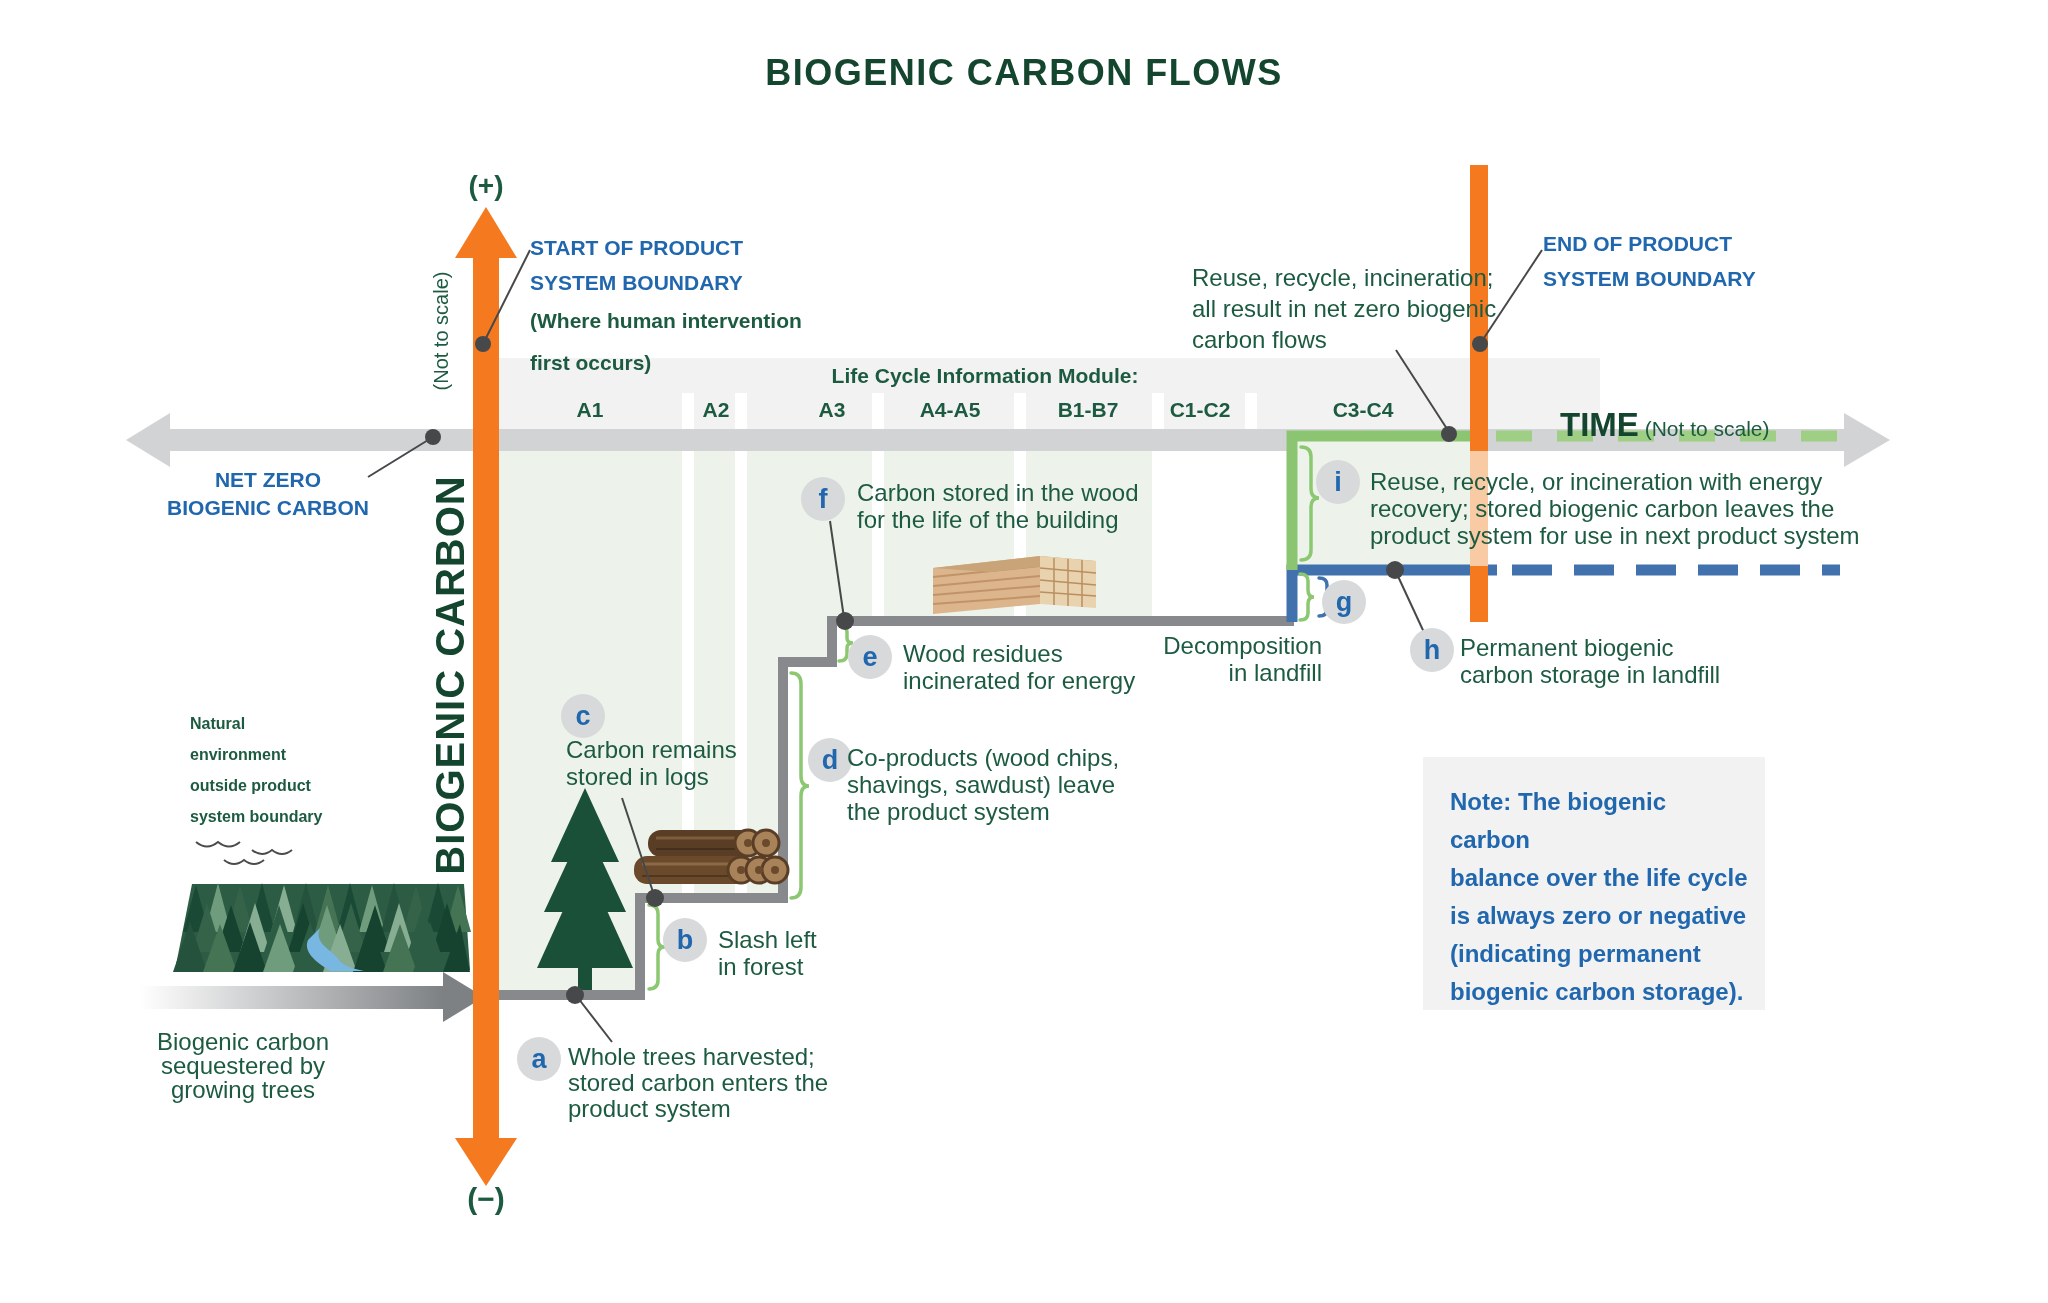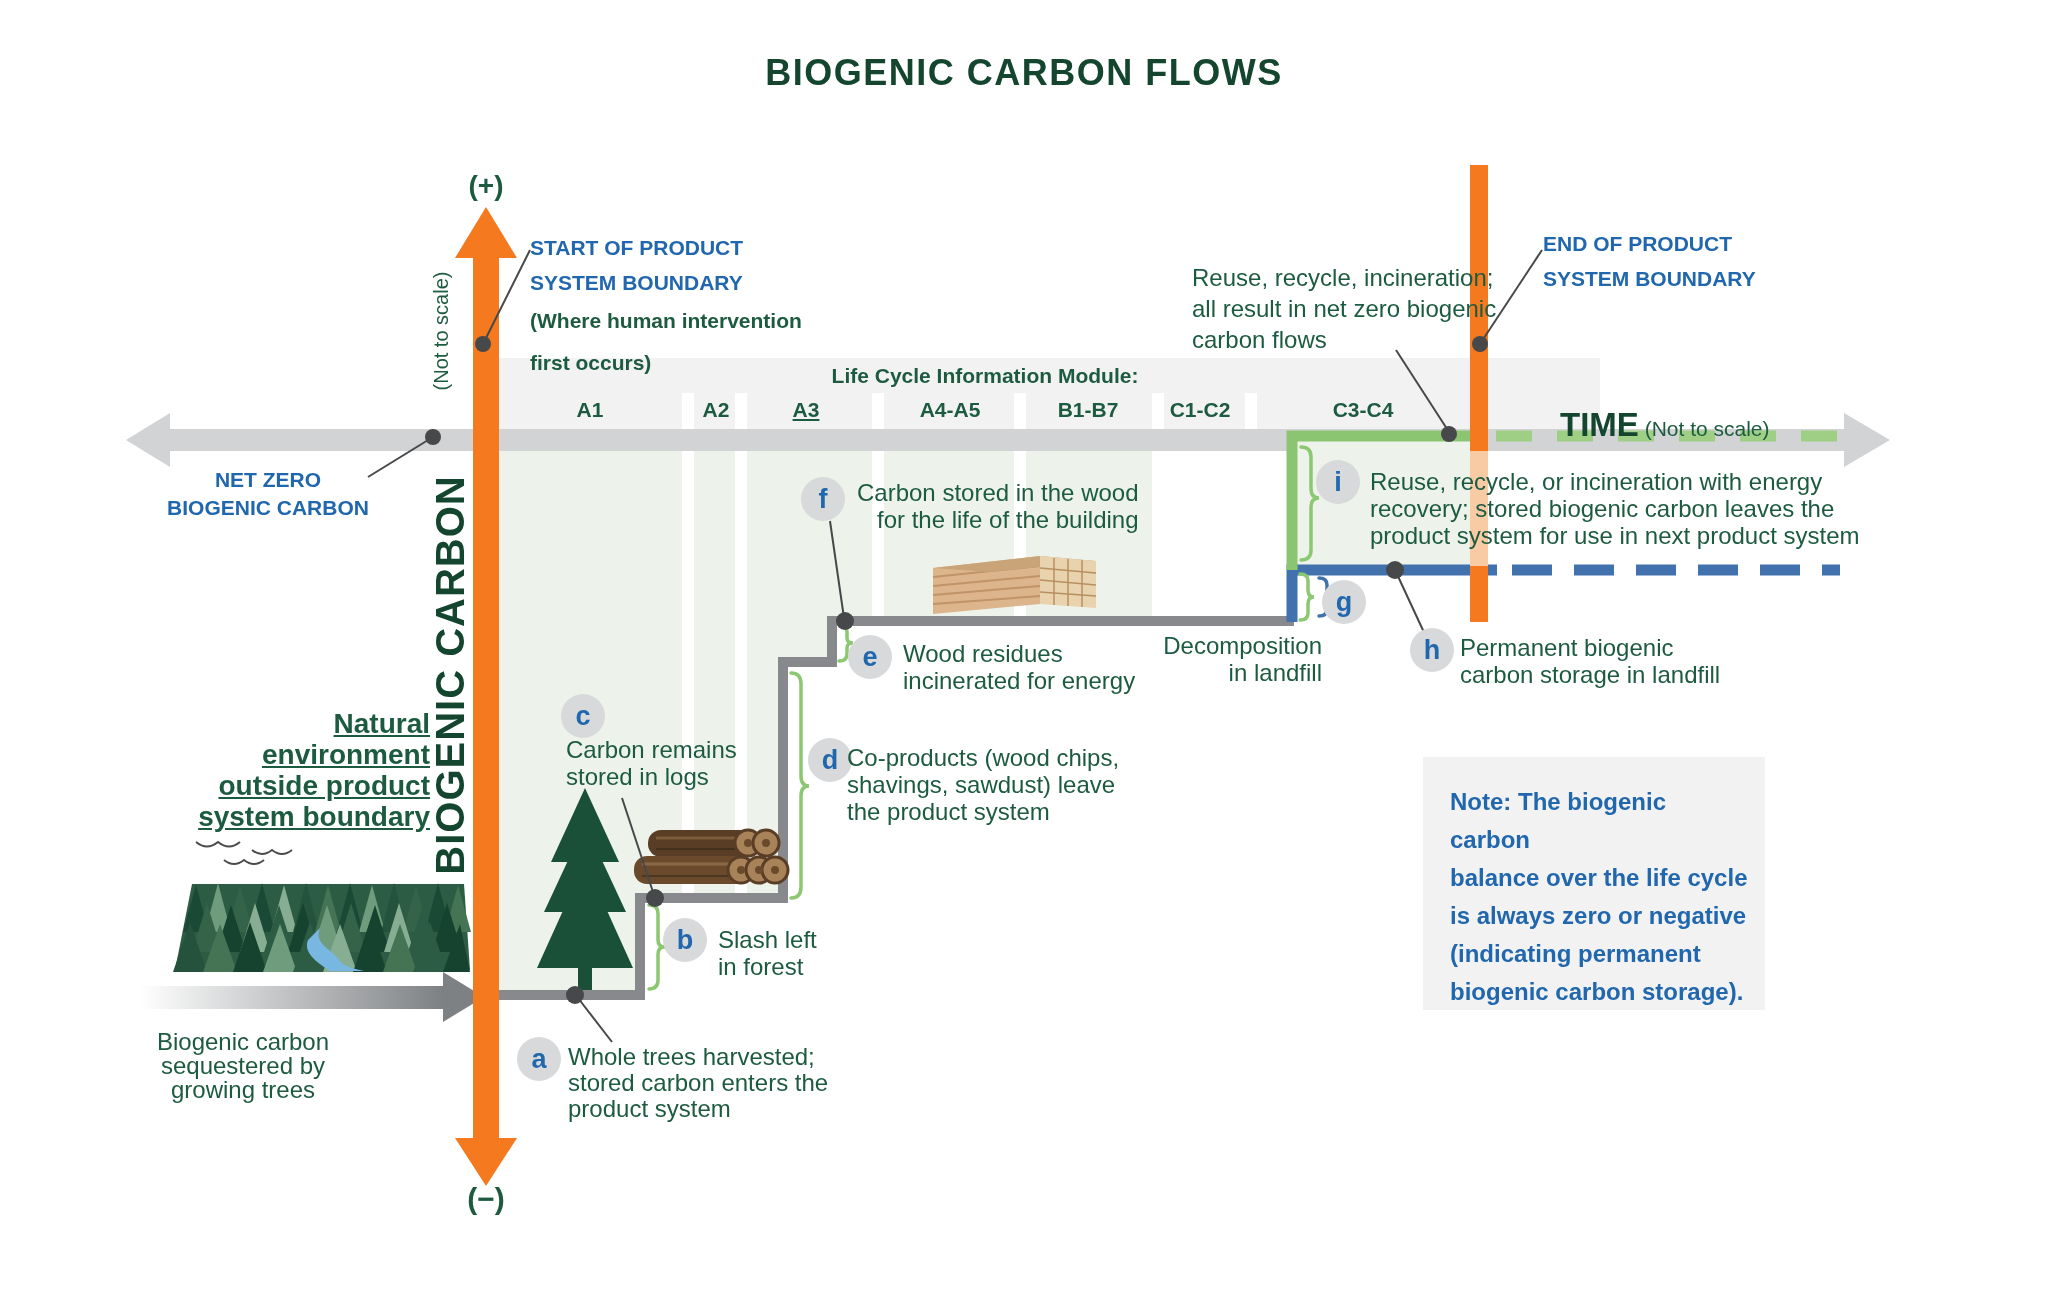--- a/index.html
+++ b/index.html
@@ -234,21 +234,21 @@
   <div class="t calloutBlue" style="left:530px;top:230px;">START OF PRODUCT
 SYSTEM BOUNDARY</div>
   <div class="t calloutGreen" style="left:530px;top:300px;">(Where human intervention
 first occurs)</div>
   <div class="t calloutBlue" style="left:1543px;top:226px;">END OF PRODUCT
 SYSTEM BOUNDARY</div>
 
   <div class="t b green" style="left:700px;top:364px;width:570px;text-align:center;font-size:21px;">Life Cycle Information Module:</div>
   <div class="colLabel" style="left:530px;">A1</div>
   <div class="colLabel" style="left:656px;">A2</div>
-  <div class="colLabel" style="left:746px;text-decoration:underline;">A3</div>
+  <div class="colLabel" style="left:772px;">A3</div>
   <div class="colLabel" style="left:890px;">A4-A5</div>
   <div class="colLabel" style="left:1028px;">B1-B7</div>
   <div class="colLabel" style="left:1140px;">C1-C2</div>
   <div class="colLabel" style="left:1303px;">C3-C4</div>
 
   <div class="badge" style="left:517px;top:1037px;">a</div>
   <div class="badge" style="left:663px;top:918px;">b</div>
   <div class="badge" style="left:561px;top:694px;">c</div>
   <div class="badge" style="left:808px;top:738px;">d</div>
   <div class="badge" style="left:848px;top:635px;">e</div>
@@ -262,34 +262,34 @@
 product system</div>
   <div class="t ann" style="left:718px;top:926px;">Slash left
 in forest</div>
   <div class="t ann" style="left:566px;top:736px;">Carbon remains
 stored in logs</div>
   <div class="t ann" style="left:847px;top:744px;">Co-products (wood chips,
 shavings, sawdust) leave
 the product system</div>
   <div class="t ann" style="left:903px;top:640px;">Wood residues
 incinerated for energy</div>
-  <div class="t ann" style="left:857px;top:479px;text-align:right;">Carbon stored in the wood
+  <div class="t ann" style="left:857px;top:479px;">Carbon stored in the wood
 for the life of the building</div>
   <div class="t ann" style="left:1142px;top:632px;width:180px;text-align:right;">Decomposition
 in landfill</div>
   <div class="t ann" style="left:1460px;top:634px;">Permanent biogenic
 carbon storage in landfill</div>
   <div class="t ann" style="left:1370px;top:468px;">Reuse, recycle, or incineration with energy
 recovery; stored biogenic carbon leaves the
 product system for use in next product system</div>
 
   <div class="t ann" style="left:1192px;top:262px;line-height:31px;">Reuse, recycle, incineration;
 all result in net zero biogenic
 carbon flows</div>
-  <div class="t b green" style="left:190px;top:708px;width:240px;text-align:right;font-size:28px;line-height:31px;text-decoration:underline;">Natural
+  <div class="t b green" style="left:190px;top:708px;width:240px;text-align:left;font-size:16px;line-height:31px;">Natural
 environment
 outside product
 system boundary</div>
   <div class="t ann" style="left:143px;top:1030px;width:200px;text-align:center;line-height:24px;">Biogenic carbon
 sequestered by
 growing trees</div>
 
   <div id="noteBox">
     <div id="noteText">Note: The biogenic carbon
 balance over the life cycle

